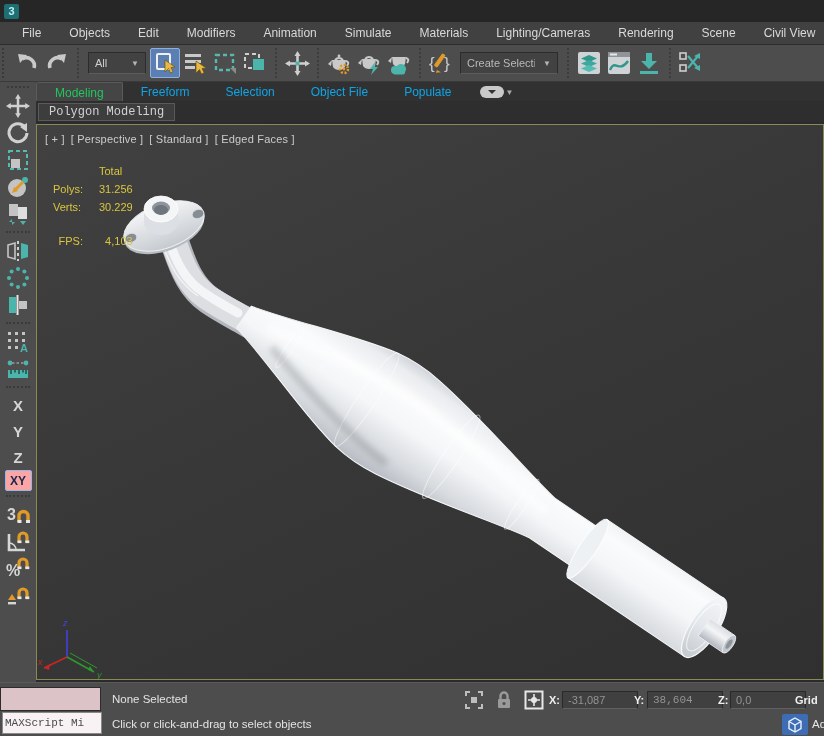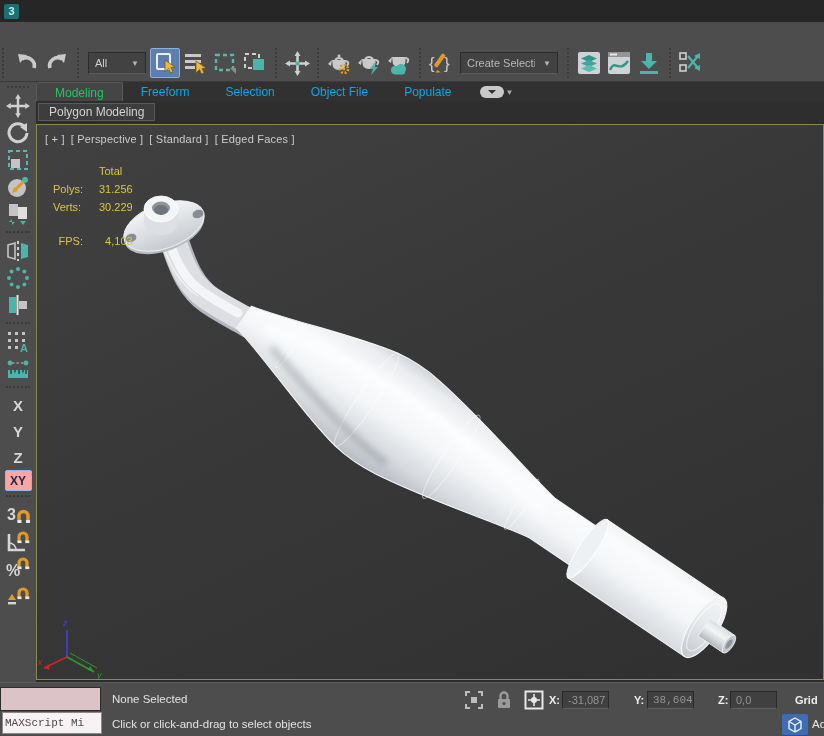--- a/index.html
+++ b/index.html
@@ -45,21 +45,21 @@
   .ribbon-tab { font-size:12px; color:#0ea5e9; padding:2px 18px 2px 18px; height:19px;
                 line-height:16px; white-space:nowrap; }
   .ribbon-tab.active { background:#454545; color:#22c55e;
                        border:1px solid #5a5a5a; border-bottom:none; border-radius:2px 2px 0 0; }
   .ribbon-pill { width:24px; height:12px; background:#c9c9c9; border-radius:6px;
                  display:flex; align-items:center; justify-content:center; margin:0 2px 3px 10px; }
   .ribbon-pill:after { content:""; border:4px solid transparent; border-top-color:#333;
                        margin-top:4px; }
   .ribbon-pill-caret { color:#aaa; font-size:8px; margin-bottom:4px; }
   .ribbon2 { position:absolute; left:36px; top:101px; width:788px; height:21px;
-             background:#2e2e2e; display:flex; align-items:center; }
+             background:#2e2e2e; display:flex; align-items:center;font-family:Liberation Mono, monospace; }
   .panel-tab { background:#3d3d3d; border:1px solid #5a5a5a; color:#d2d2d2;
                font-size:12px; padding:1px 10px; margin-left:2px; white-space:nowrap; }
 
   
   .rail { position:absolute; left:0; top:82px; width:36px; height:600px;
           background:#4d4d4d; display:flex; flex-direction:column; align-items:center;
           padding-top:4px; }
   .rail-handle { width:22px; border-top:2px dotted #3a3a3a; margin-bottom:4px; }
   .rail-btn { width:28px; height:27px; display:flex; align-items:center; justify-content:center; }
   .rail-sep { width:24px; border-top:2px dotted #3a3a3a; margin:4px 0; }
@@ -91,41 +91,55 @@
                  background:#dcc3c8; border:1px solid #2c2c2c; }
   .ms-listener { position:absolute; left:2px; top:29px; width:100px; height:22px;
                  background:#f8f2f4; border:1px solid #8a8a8a;
                  font-family:"Liberation Mono", monospace; font-size:11px; color:#4a4a4a;
                  line-height:20px; padding-left:2px; white-space:nowrap; overflow:hidden; }
   .sel-status { position:absolute; left:112px; top:10px; color:#e3e3e3; font-size:11.5px; }
   .prompt-line { position:absolute; left:112px; top:35px; color:#e3e3e3; font-size:11.5px; }
   .sb-icon { position:absolute; top:7px; width:24px; height:20px;
              display:flex; align-items:center; justify-content:center; }
   .coord-label { position:absolute; top:11px; color:#efefef; font-size:11px; font-weight:bold; }
-  .coord-field { position:absolute; top:8px; width:47px; height:18px; background:#404040;
+  .coord-field { position:absolute; top:8px; width:76px; height:18px; background:#404040;
                  border:1px solid #2a2a2a; border-bottom-color:#606060;
                  color:#939393; font-size:11px; line-height:16px; padding-left:5px;
                  white-space:nowrap; overflow:hidden; }
   .grid-label { position:absolute; left:795px; top:11px; color:#efefef; font-size:11px;
                 font-weight:bold; white-space:nowrap; }
   .addtag-btn { position:absolute; left:782px; top:31px; width:26px; height:21px;
                 background:#3e6db5; border-radius:2px; display:flex; align-items:center;
                 justify-content:center; }
   .addtag-label { position:absolute; left:812px; top:35px; color:#e8e8e8; font-size:11.5px;
                   white-space:nowrap; }
 </style>
 </head>
 <body>
 
 <div id="app">
 
   <div class="titlebar">
     <div class="app-badge">3</div>
   </div>
 
+  <div class="menubar">
+    <span class="menu-item">File</span>
+    <span class="menu-item">Objects</span>
+    <span class="menu-item">Edit</span>
+    <span class="menu-item">Modifiers</span>
+    <span class="menu-item">Animation</span>
+    <span class="menu-item">Simulate</span>
+    <span class="menu-item">Materials</span>
+    <span class="menu-item">Lighting/Cameras</span>
+    <span class="menu-item">Rendering</span>
+    <span class="menu-item">Scene</span>
+    <span class="menu-item">Civil View</span>
+
+  </div>
 
   <div class="toolbar">
     <div class="tb-handle"></div>
 
     <div class="tb-btn">
       <svg width="24" height="24" viewBox="0 0 24 24">
         <path d="M19,17 A8 8 0 0 0 7,8" fill="none" stroke="#c9c9c9" stroke-width="3.6"></path>
         <polygon points="3,3 12,4 5,12" fill="#c9c9c9"></polygon>
       </svg>
     </div>

